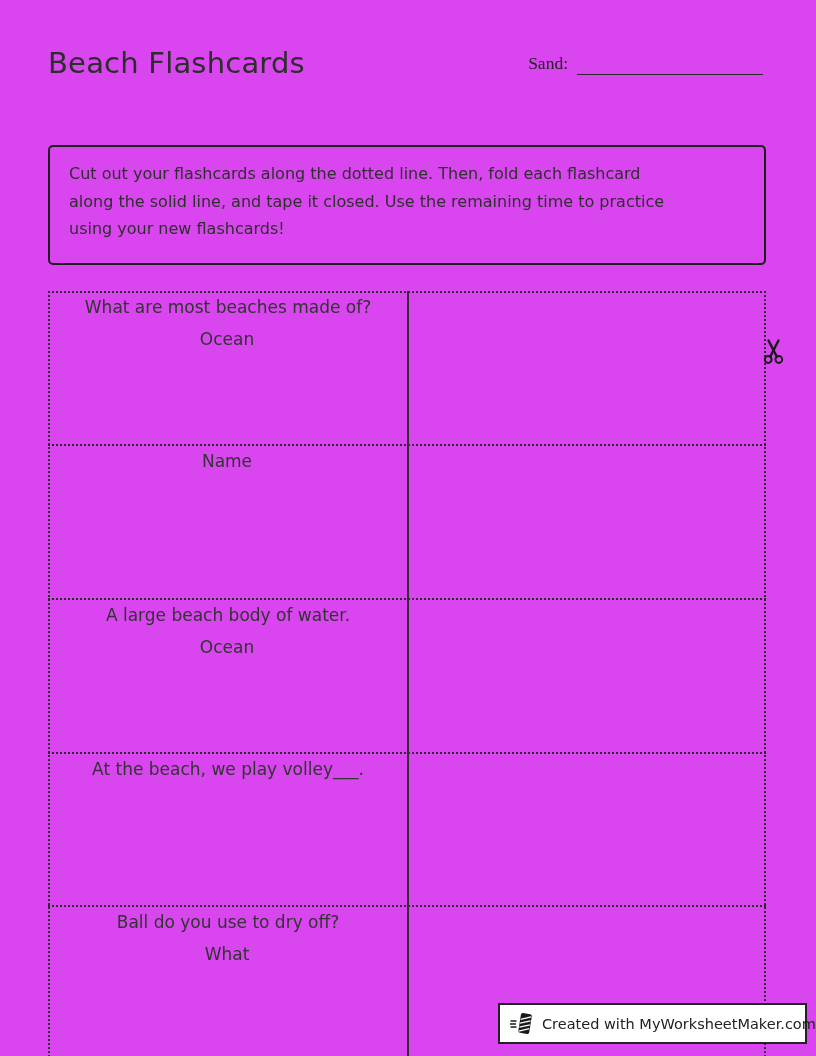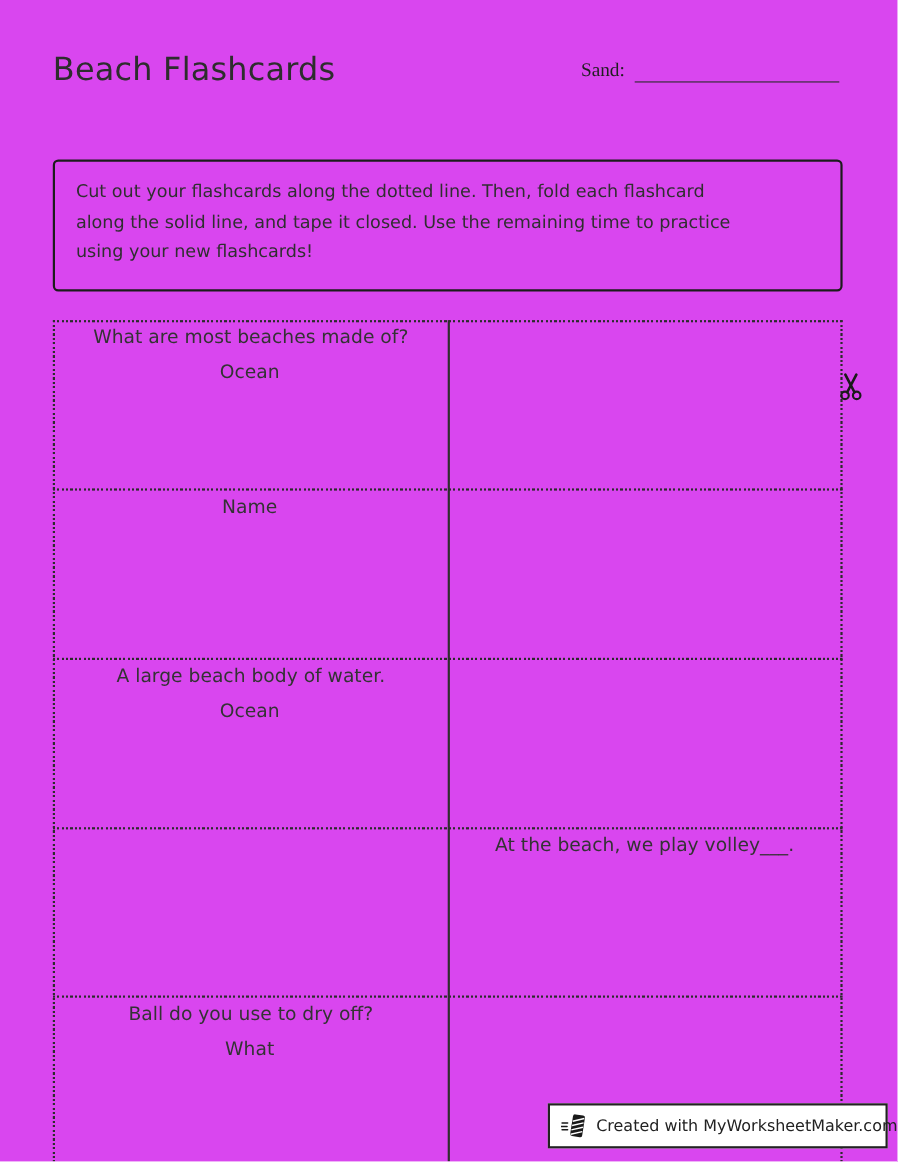--- a/index.html
+++ b/index.html
@@ -70,21 +70,21 @@
 
   
   .cards {
     position: absolute;
     left: 48px;
     top: 291px;
     width: 718px;
     height: 765px;
   }
   .card-row { display: flex; width: 718px; height: 154px; flex-direction: column; }
-  .card-row.r4 { height: 153px; align-items: flex-end; }
+  .card-row.r4 { height: 153px; }
   .cell {
     display: flex;
     align-items: center;
     justify-content: center;
     text-align: left;
     font-size: 17px;
     line-height: 32px;
     color: #333333;
     white-space: pre-line;
   }

